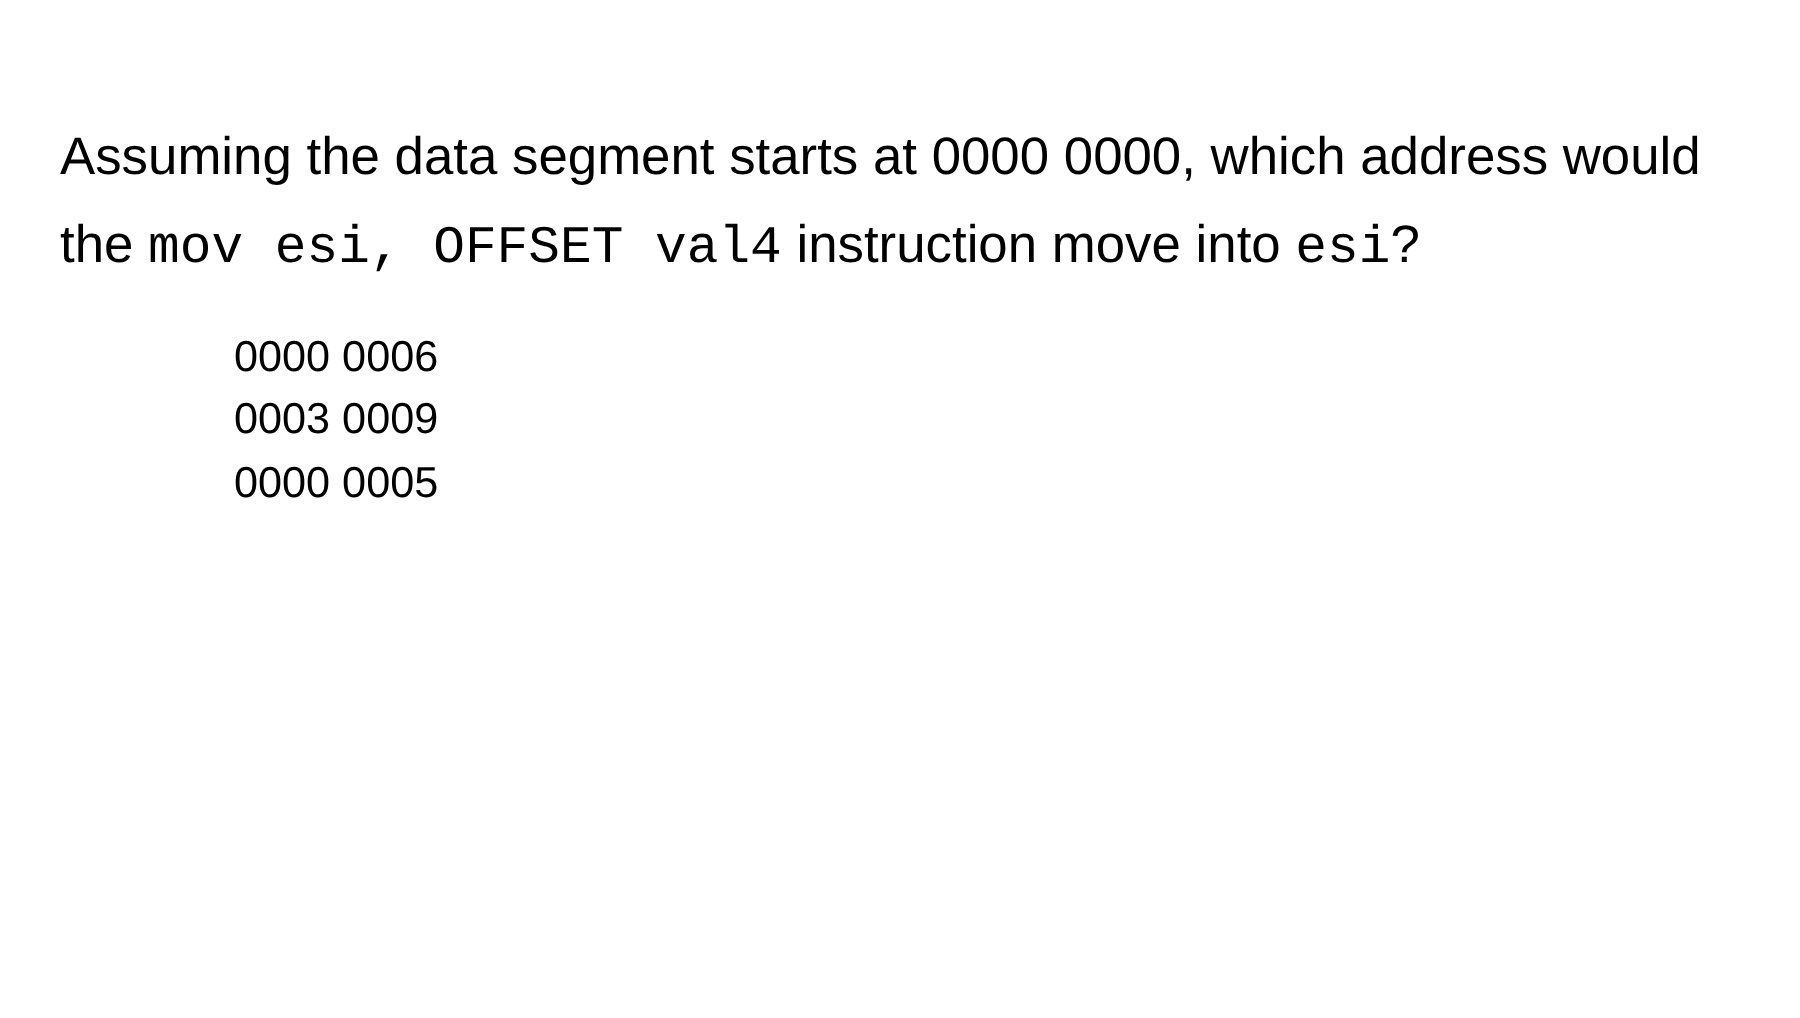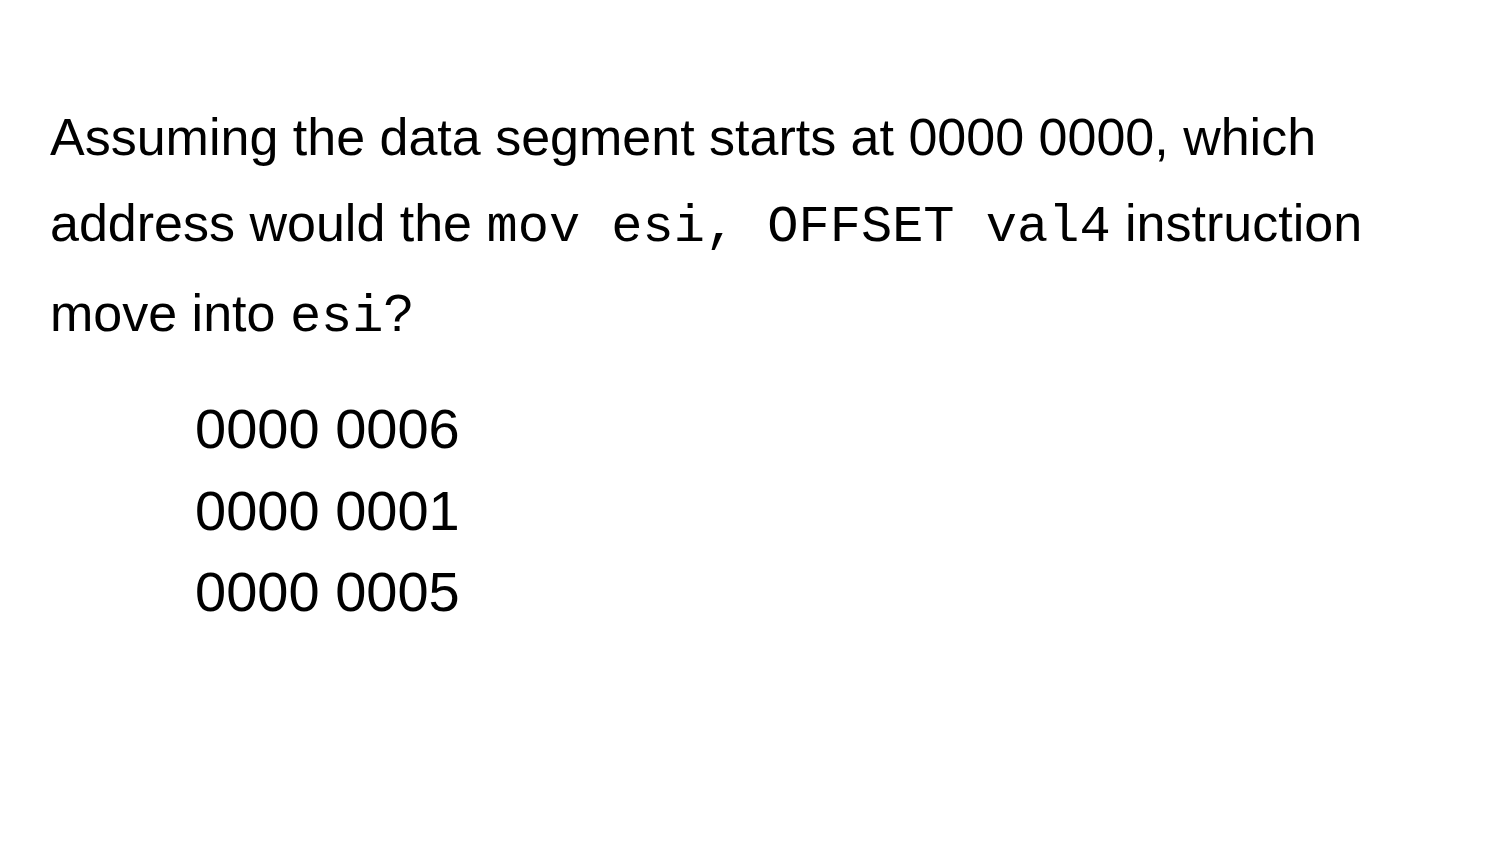--- a/index.html
+++ b/index.html
@@ -9,41 +9,41 @@
   }
   body {
     width: 1500px;
     height: 848px;
     background: #ffffff;
     font-family: Arial, Helvetica, sans-serif;
     color: #000000;
     padding: 95px 50px 50px 50px;
   }
   .question-text {
-    font-size: 52px;
+    font-size: 44px;
     line-height: 1.65;
     font-weight: 400;
   }
   .mono {
     font-family: "Courier New", Courier, monospace;
   }
   .options {
     margin-top: 28px;
     padding-left: 145px;
   }
   .option {
-    font-size: 56px;
+    font-size: 36px;
     line-height: 1.45;
     font-weight: 400;
   }
 </style>
 </head>
 <body>
 
 <div class="question-text">
   <span>Assuming the data segment starts at 0000 0000, which address would the </span><span class="mono">mov esi, OFFSET val4</span><span> instruction move into </span><span class="mono">esi</span><span>?</span>
 </div>
 
 <div class="options">
   <div class="option">0000 0006</div>
-  <div class="option">0000 0001</div>
+  <div class="option">0003 0009</div>
   <div class="option">0000 0005</div>
 </div>
 
 </body></html>

